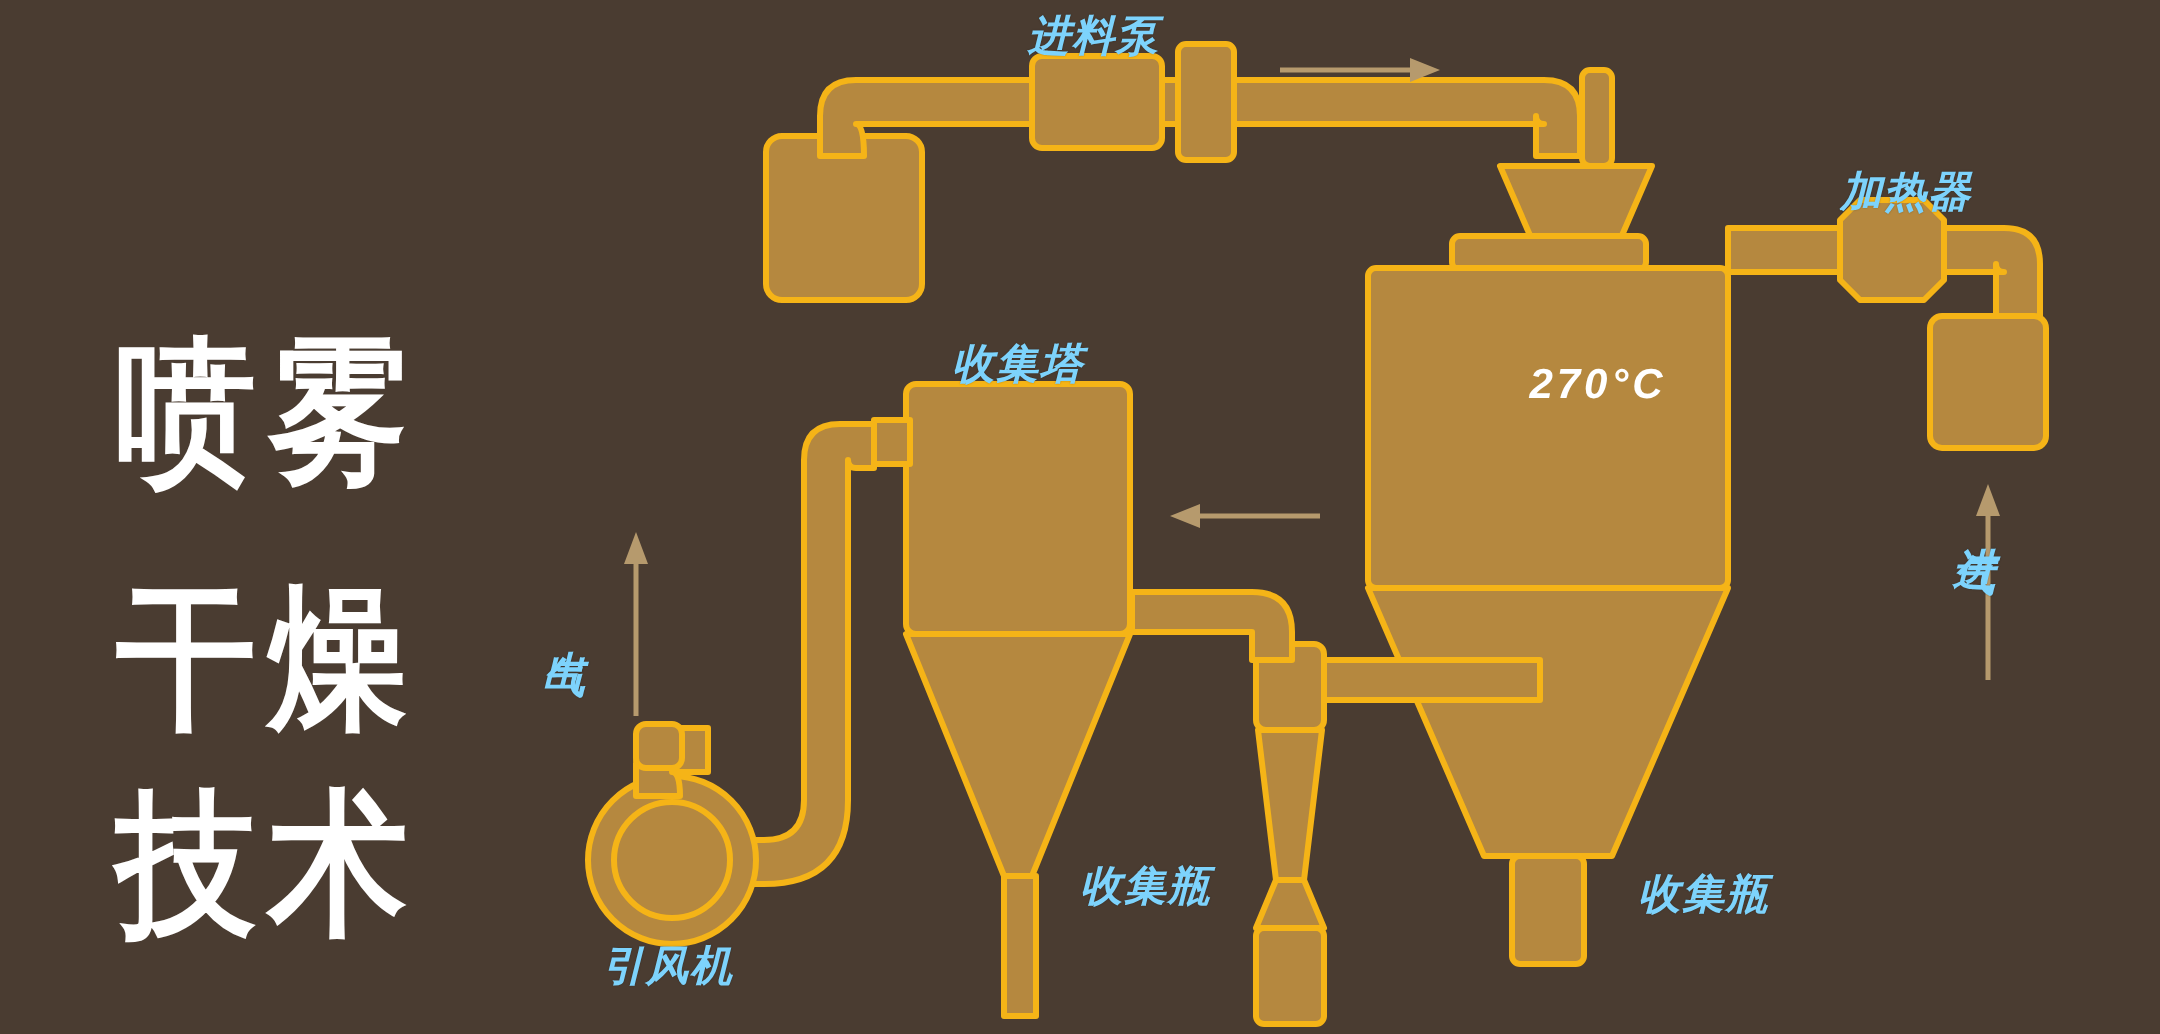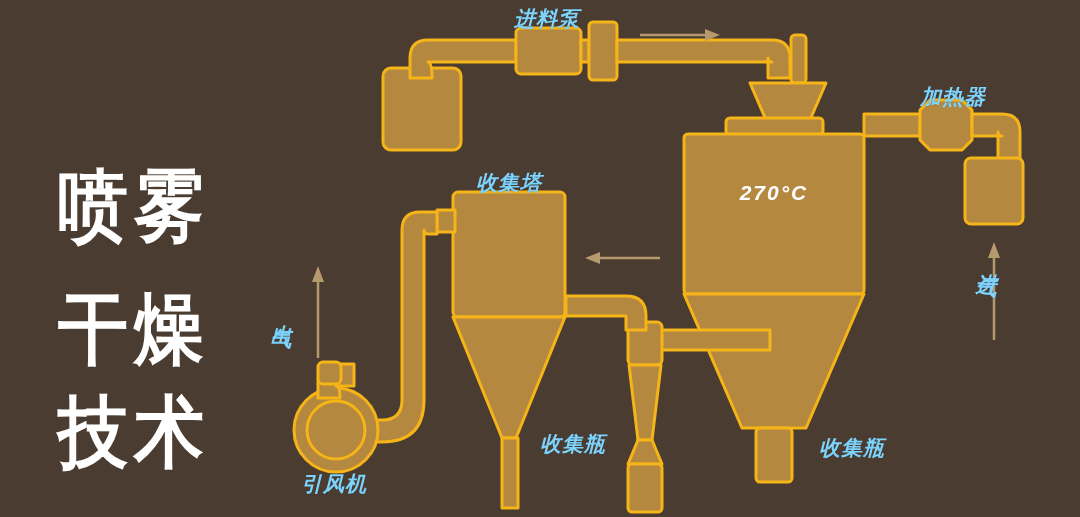--- a/index.html
+++ b/index.html
@@ -64,20 +64,21 @@
   .tower-text {
     position: absolute;
     color: #ffffff;
     font-weight: bold;
     font-style: italic;
     text-align: center;
     white-space: nowrap;
     letter-spacing: 2px;
     font-size: 21px;
     line-height: 1.7;
+    margin-left: 25px;
   }
 </style>
 </head>
 <body>
 
 <div id="stage">
 
   <svg id="diagram" viewBox="0 0 1080 517">
     <g fill="#b5883f" stroke="#f5b417" stroke-width="3" stroke-linejoin="round" stroke-linecap="round">
 

